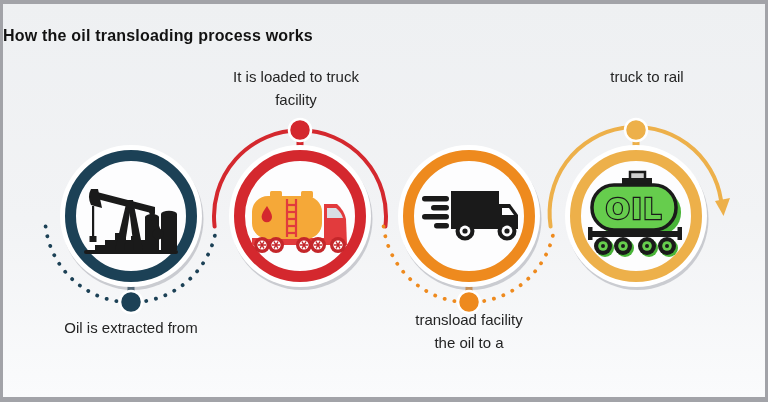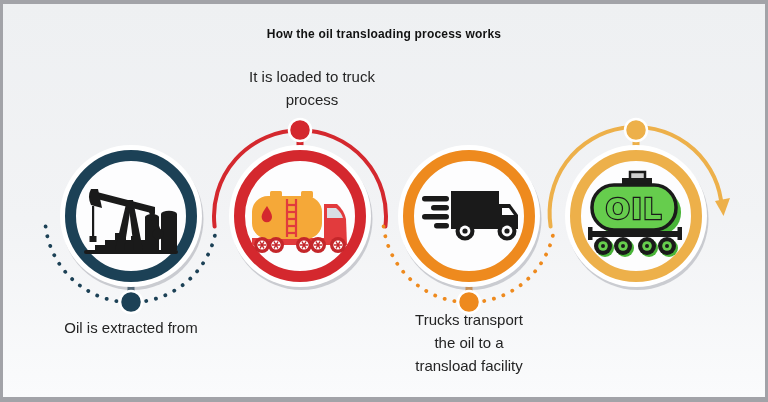--- a/index.html
+++ b/index.html
@@ -8,30 +8,30 @@
     width:768px;height:402px;
     box-sizing:border-box;
     border:solid #a2a3a8;
     border-width:4px 3px 5px 3px;
     background:linear-gradient(180deg,#eef0f2 0%,#f2f3f5 55%,#fafbfc 100%);
     overflow:hidden;
     font-family:"Liberation Sans", sans-serif;
   }
   .title{
     position:absolute;left:0;right:0;top:23px;
-    text-align:center;
-    font-size:12px;font-weight:bold;color:#121212;
+    text-align:left;
+    font-size:16px;font-weight:bold;color:#121212;
     letter-spacing:.2px;
   }
   .step-label{
     position:absolute;
     text-align:center;
     font-size:15px;line-height:23px;color:#242424;
   }
-  #label-loading   {left:199px;top:61px;width:220px;}
+  #label-loading   {left:183px;top:61px;width:220px;}
   #label-transfer  {left:528px;top:61px;width:232px;}
   #label-extraction{left:18px; top:312px;width:220px;}
   #label-transport {left:356px;top:304px;width:220px;}
   .step-svg{position:absolute;width:200px;height:200px;top:112px;}
   #step-extraction{left:28px;}
   #step-loading   {left:197px;}
   #step-transport {left:366px;}
   #step-transfer  {left:533px;}
 </style>
 </head>
@@ -241,25 +241,25 @@
       </g>
     </g>
   </svg>
 
   <div id="label-extraction" class="step-label">
     <div>Oil is extracted from</div>
   </div>
 
   <div id="label-loading" class="step-label">
     <div>It is loaded to truck</div>
-    <div>process</div>
+    <div>facility</div>
   </div>
 
   <div id="label-transport" class="step-label">
-    <div>Trucks transport</div>
+    <div>transload facility</div>
     <div>the oil to a</div>
-    <div>transload facility</div>
   </div>
 
   <div id="label-transfer" class="step-label">
+    <div>truck to rail</div>
   </div>
 
 </div>
 
 </body></html>

